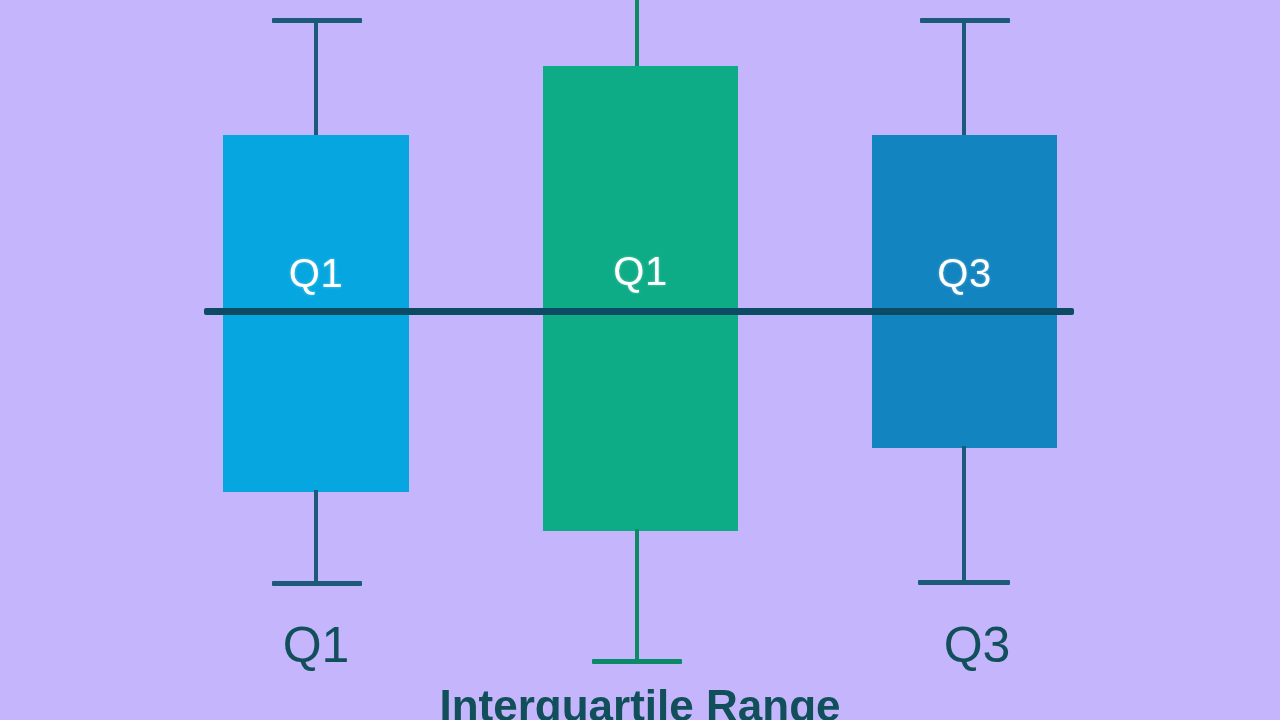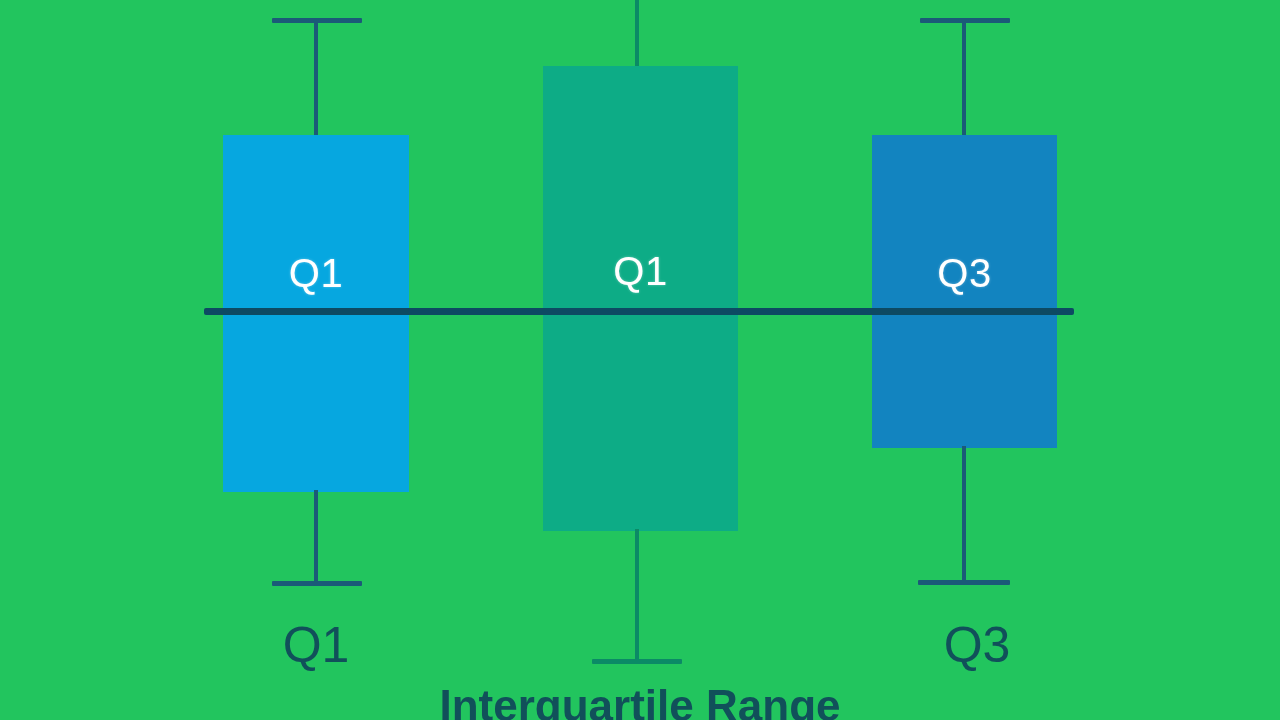--- a/index.html
+++ b/index.html
@@ -4,21 +4,21 @@
 <style>
   html, body {
     margin: 0;
     padding: 0;
     background: #f4f4f3;
   }
   #canvas {
     position: relative;
     width: 1280px;
     height: 720px;
-    background: #22c55e;
+    background: #c4b5fd;
     overflow: hidden;
     font-family: "Liberation Sans", sans-serif;
     text-decoration: underline;
   }
 
   
   .boxplot { position: absolute; top: 0; left: 0; width: 100%; height: 100%; }
 
   .box {
     position: absolute;

